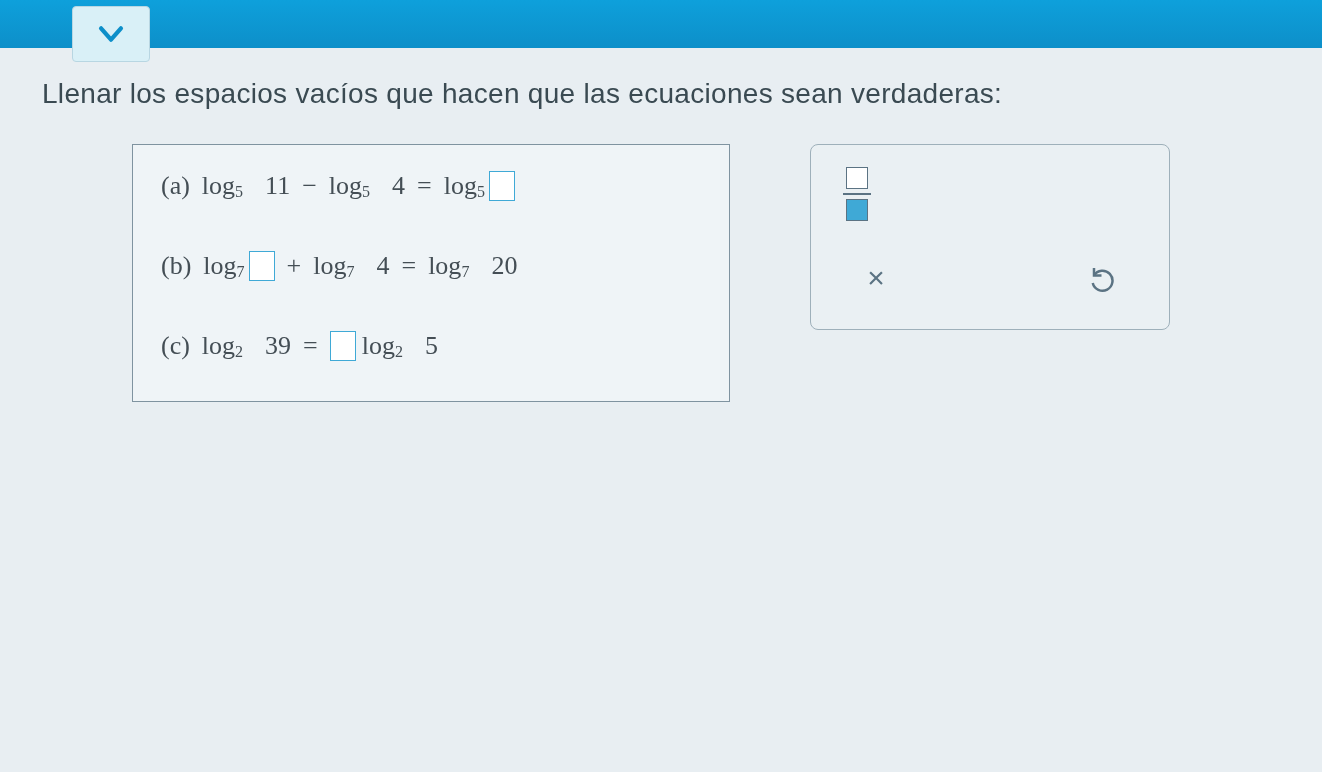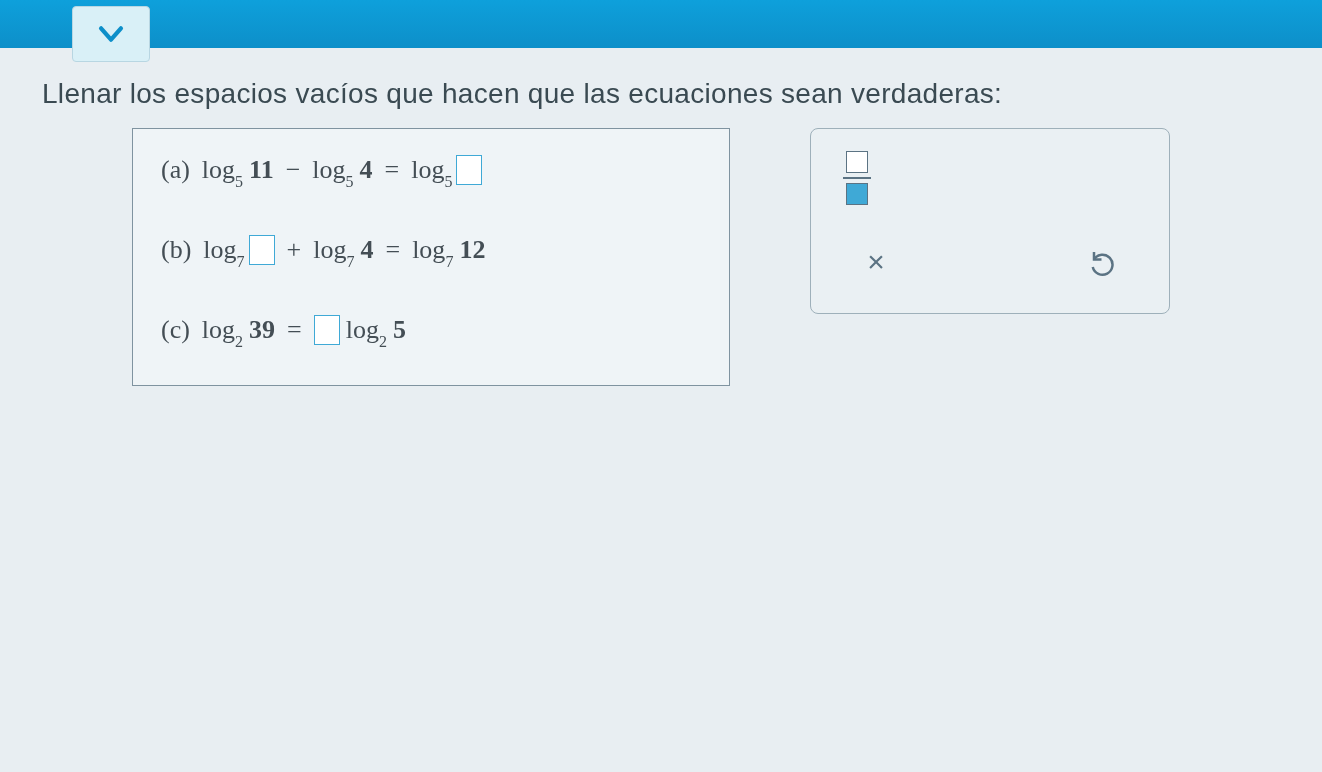--- a/index.html
+++ b/index.html
@@ -29,21 +29,21 @@
     justify-content: center;
     cursor: pointer;
   }
   .dropdown-btn svg { width: 34px; height: 34px; }
   .content {
     padding: 30px 42px 0 42px;
   }
   .instruction {
     font-size: 28px;
     color: #3a4a52;
-    margin-bottom: 18px;
+    margin-bottom: 34px;
     letter-spacing: 0.3px;
   }
   .work-row {
     display: flex;
     gap: 80px;
     align-items: flex-start;
     margin-left: 90px;
   }
   .problem-box {
     border: 1px solid #7f93a0;
@@ -56,24 +56,24 @@
     font-size: 26px;
     color: #444e55;
     display: flex;
     align-items: center;
     flex-wrap: wrap;
     gap: 6px;
     margin-bottom: 50px;
   }
   .eq:last-child { margin-bottom: 4px; }
   .part-label { margin-right: 6px; }
-  .logterm { display: inline-flex; align-items: flex-end; }
+  .logterm { display: inline-flex; align-items: center; }
   .logtxt { }
   .sub { font-size: 16px; position: relative; top: 6px; margin-right: 4px; }
-  .arg { margin-left: 2px; font-weight: bold; }
+  .arg { margin-left: 18px; }
   .op { margin: 0 6px; }
   .blank {
     display: inline-block;
     width: 26px;
     height: 30px;
     border: 1px solid #3fa9d6;
     background: #ffffff;
     vertical-align: middle;
     cursor: text;
   }
@@ -168,21 +168,21 @@
         <span class="op">+</span>
         <span class="logterm">
           <span class="logtxt">log</span>
           <span class="sub">7</span>
           <span class="arg">4</span>
         </span>
         <span class="op">=</span>
         <span class="logterm">
           <span class="logtxt">log</span>
           <span class="sub">7</span>
-          <span class="arg">12</span>
+          <span class="arg">20</span>
         </span>
       </div>
 
       <div class="eq">
         <span class="part-label">(c)</span>
         <span class="logterm">
           <span class="logtxt">log</span>
           <span class="sub">2</span>
           <span class="arg">39</span>
         </span>

